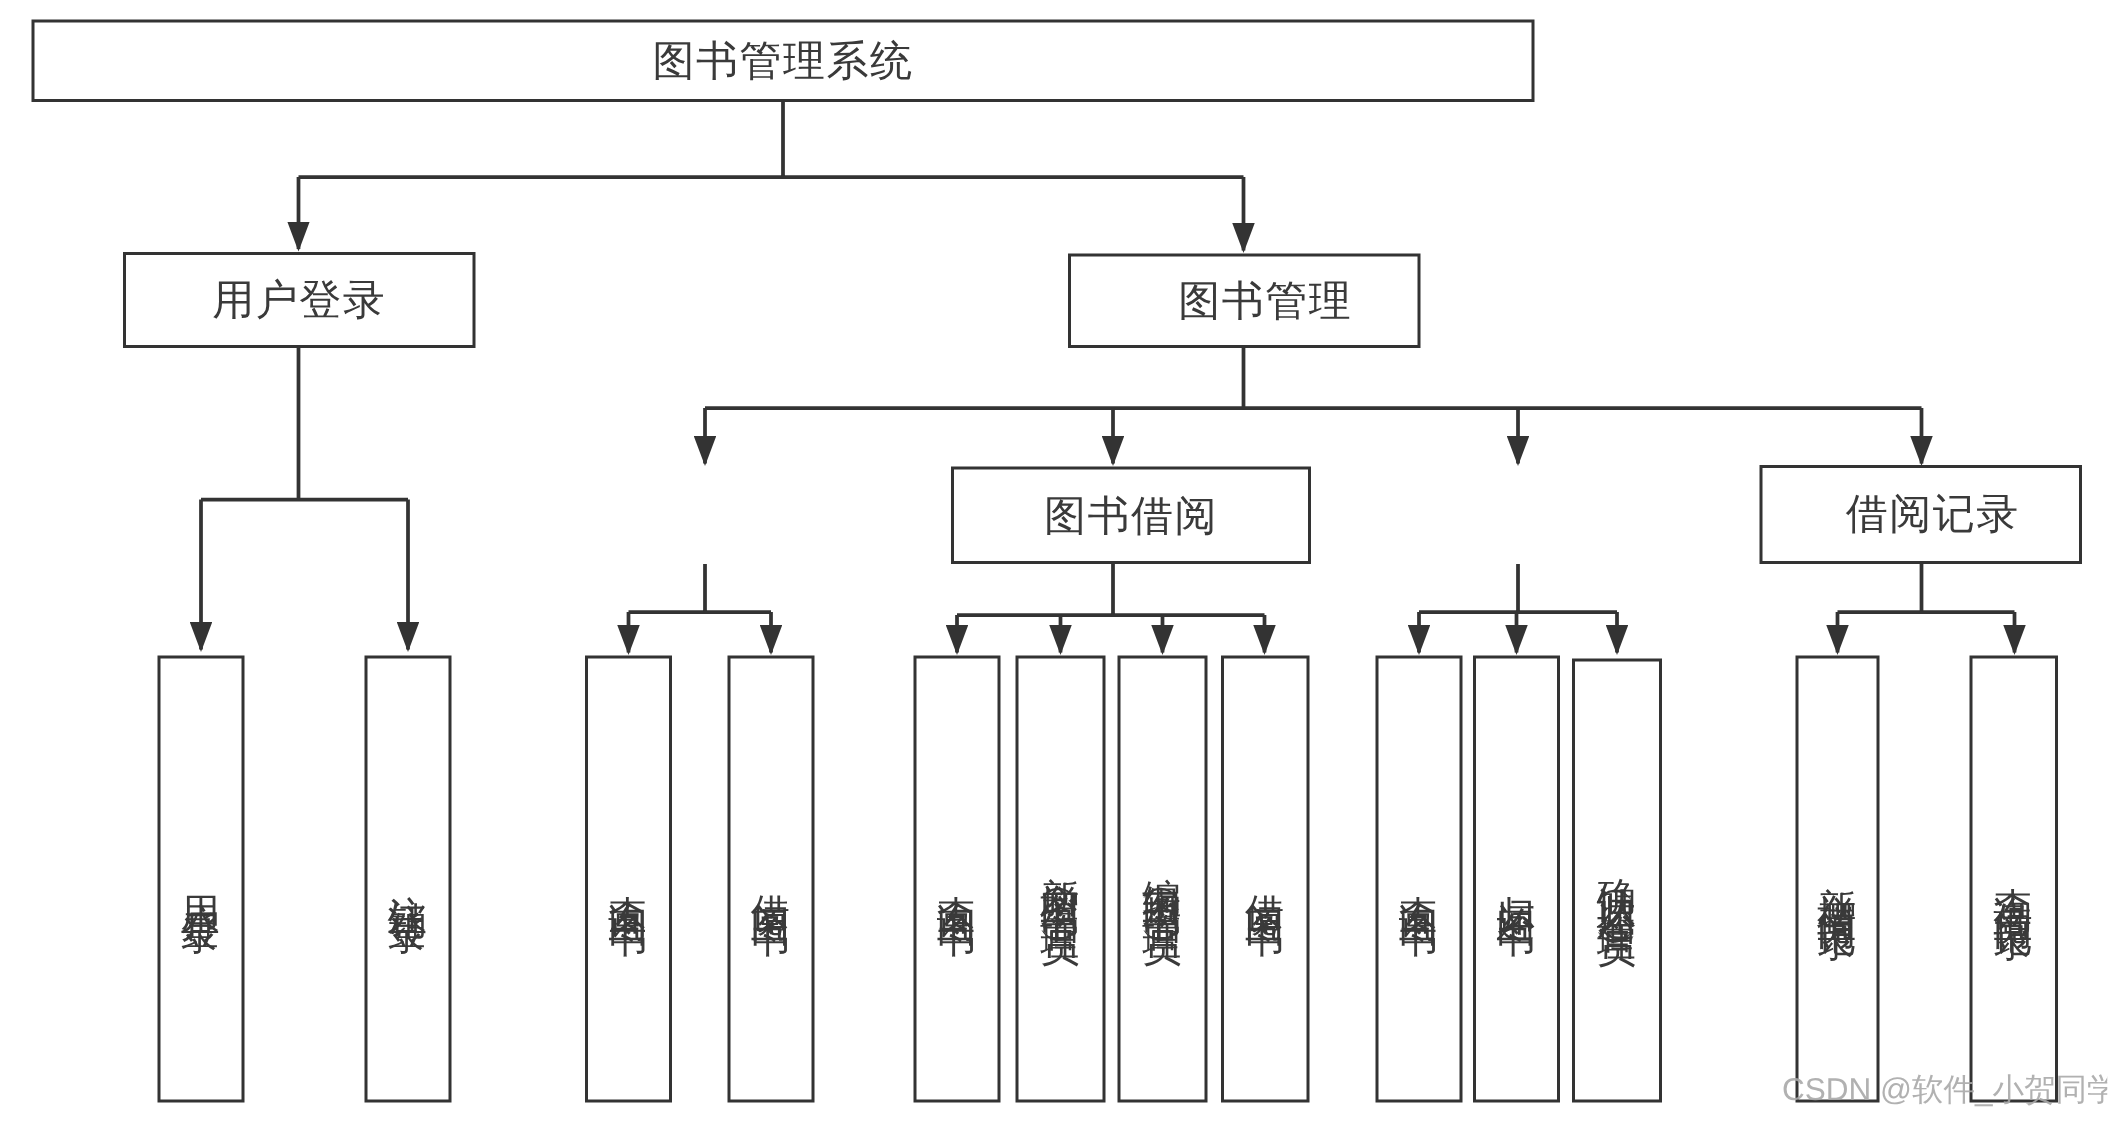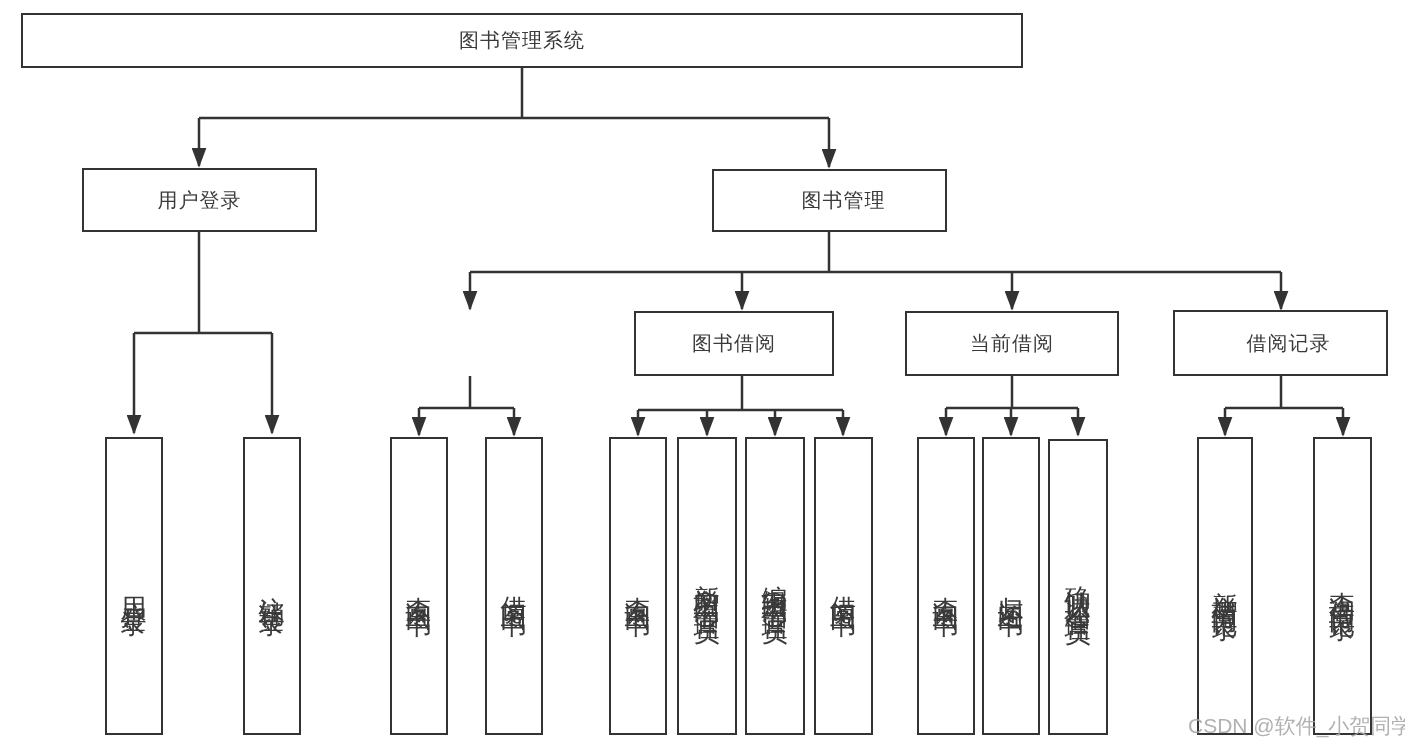--- a/index.html
+++ b/index.html
@@ -26,21 +26,21 @@
     position: absolute;
     box-sizing: border-box;
     border: 2.5px solid #333333;
     background: #ffffff;
     display: flex;
     align-items: center;
     justify-content: center;
     color: #3a3a3a;
   }
   .hlabel {
-    font-size: 20px;
+    font-size: 28px;
     letter-spacing: 1px;
     white-space: nowrap;
     font-family: Liberation Serif, serif;
   }
   .vbox {
     writing-mode: vertical-rl;
     text-orientation: mixed;
     font-size: 26px;
     line-height: 1.08;
     letter-spacing: 5px;
@@ -99,22 +99,21 @@
       <path d="M1225 408 V435"></path>
       <path d="M1343 408 V435"></path>
     </g>
   </svg>
 
   <div class="box hlabel" style="left:21px; top:13px; width:1002px; height:55px;">图书管理系统</div>
 
   <div class="box hlabel" style="left:82px; top:168px; width:235px; height:64px;">用户登录</div>
   <div class="box hlabel" style="left:712px; top:169px; width:235px; height:63px;padding-left:28px;">图书管理</div>
 
-  <div class="box hlabel" style="left:634px; top:311px; width:200px; height:65px;">图书借阅</div>
-  <div class="box hlabel" style="left:905px; top:311px; width:214px; height:65px;">当前借阅</div>
+  <div class="box hlabel" style="left:634px; top:311px; width:240px; height:65px;">图书借阅</div>
   <div class="box hlabel" style="left:1173px; top:310px; width:215px; height:66px;padding-left:16px;">借阅记录</div>
 
   <div class="box vbox" style="left:105px; top:437px; width:58px; height:298px;">用户登录</div>
   <div class="box vbox" style="left:243px; top:437px; width:58px; height:298px;">注销登录</div>
 
   <div class="box vbox" style="left:390px; top:437px; width:58px; height:298px;">查询图书</div>
   <div class="box vbox" style="left:485px; top:437px; width:58px; height:298px;">借阅图书</div>
 
   <div class="box vbox" style="left:609px; top:437px; width:58px; height:298px;">查询图书</div>
   <div class="box vbox" style="left:677px; top:437px; width:60px; height:298px;">新增图书（管理员）</div>

